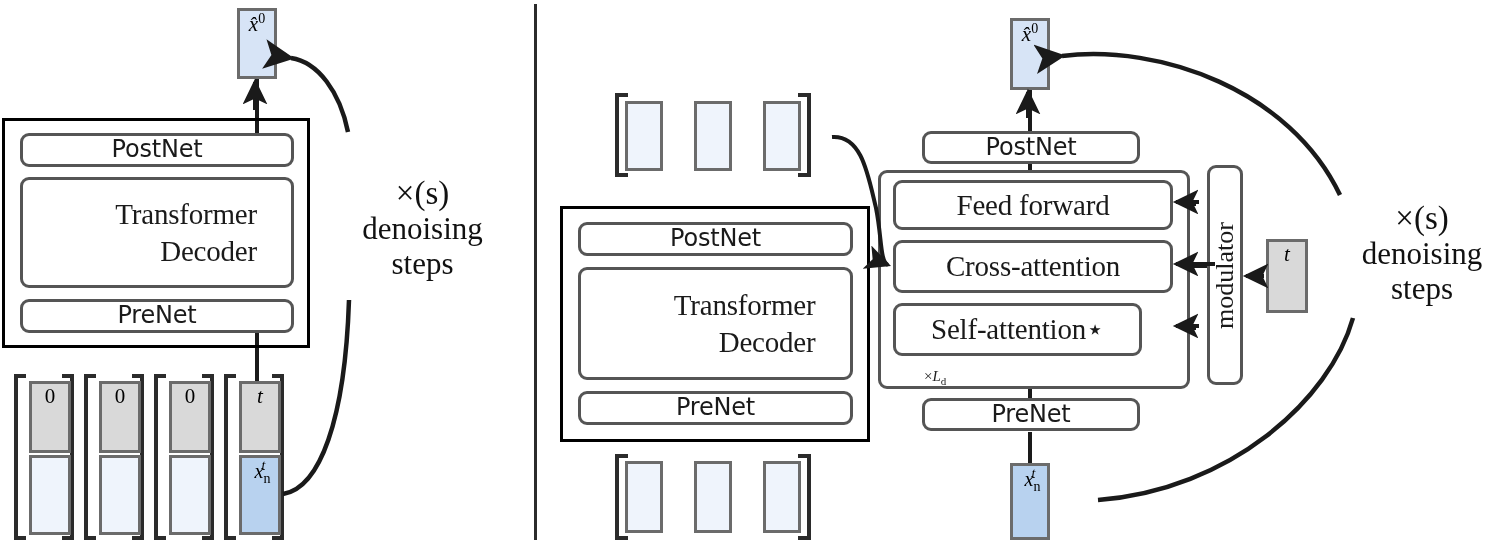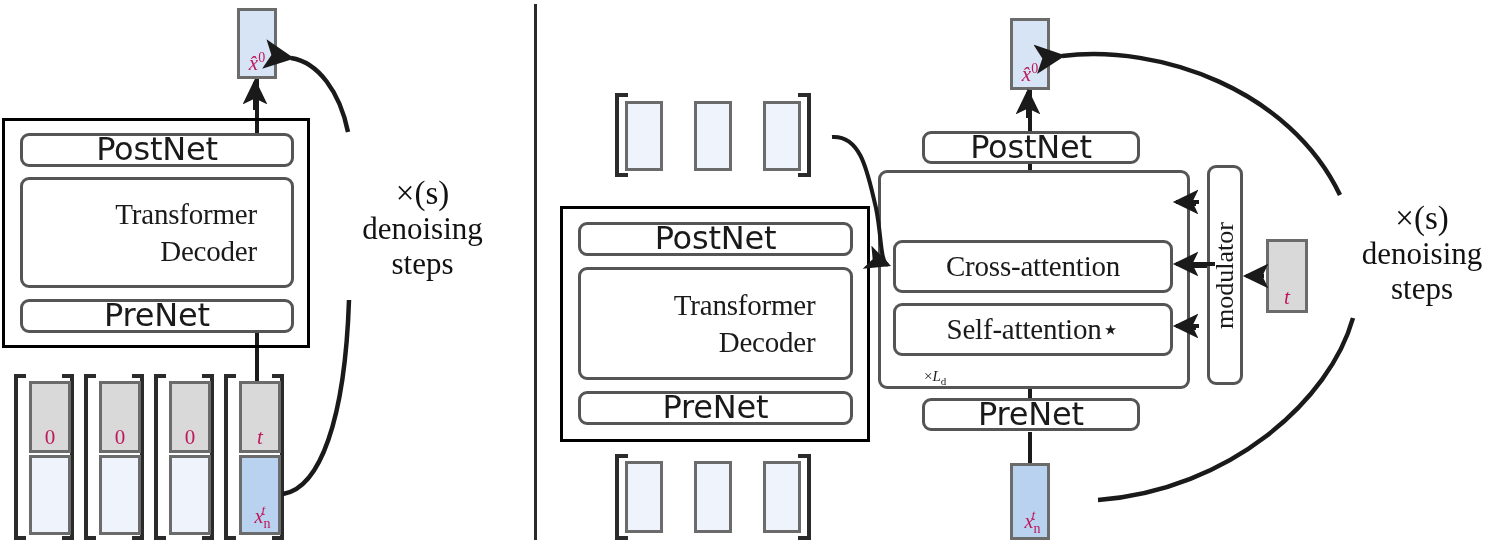--- a/index.html
+++ b/index.html
@@ -23,21 +23,21 @@
     border-radius: 9px;
     background: #ffffff;
     display: flex;
     align-items: center;
     justify-content: center;
     color: #1a1a1a;
     z-index: 6;
   }
   .module .lbl {
     font-family: "DejaVu Sans", sans-serif;
-    font-size: 32px;
+    font-size: 24px;
     line-height: 1.05;
     white-space: nowrap;
     letter-spacing: -0.2px;
   }
   .module.serif .lbl {
     font-family: "Liberation Serif", serif;
     font-size: 29px;
   }
   .module.serif.two-line .lbl {
     text-align: right;
@@ -64,24 +64,24 @@
     font-size: 15px;
     color: #222222;
     z-index: 7;
     white-space: nowrap;
   }
 
   
   .cell {
     border: 3px solid #6b6b6b;
     display: flex;
-    align-items: flex-end;
+    align-items: flex-start;
     justify-content: center;
     font-family: "Liberation Serif", serif;
-    color: #be185d;
+    color: #000000;
     z-index: 6;
   }
   .cell-gray  { background: #d9d9d9; }
   .cell-blue  { background: #b8d2ef; }
   .cell-pale  { background: #eff4fc; }
   .cell-light { background: #d7e4f6; }
 
   
   .bracket {
     border-left: 4px solid #2b2b2b;
@@ -246,26 +246,29 @@
 
   <div class="abs module" style="left:922px; top:131px; width:218px; height:33px;">
     <span class="lbl">PostNet</span>
   </div>
 
   <div class="abs repeat-box" style="left:878px; top:170px; width:312px; height:219px;"></div>
   <div class="abs repeat-label" style="left:888px; top:368px;margin-left:36px;">
     <span>×<i>L</i><sub style="font-size:11px;">d</sub></span>
   </div>
 
+  <div class="abs module serif" style="left:893px; top:180px; width:280px; height:50px;">
+    <span class="lbl">Feed forward</span>
+  </div>
 
   <div class="abs module serif" style="left:893px; top:240px; width:280px; height:53px;">
     <span class="lbl">Cross-attention</span>
   </div>
 
-  <div class="abs module serif" style="left:893px; top:303px; width:280px; height:53px;">
+  <div class="abs module serif" style="left:893px; top:303px; width:249px; height:53px;">
     <span class="lbl">Self-attention⋆</span>
   </div>
 
   <div class="abs module" style="left:922px; top:398px; width:218px; height:33px;">
     <span class="lbl">PreNet</span>
   </div>
 
   <div class="abs cell cell-blue" style="left:1010px; top:463px; width:40px; height:77px; font-size:20px;">
     <span>
       <span class="mathitalic">x</span><sub style="font-size:14px;">n</sub><sup style="font-size:14px; margin-left:-9px;"><span class="mathitalic">t</span></sup>

